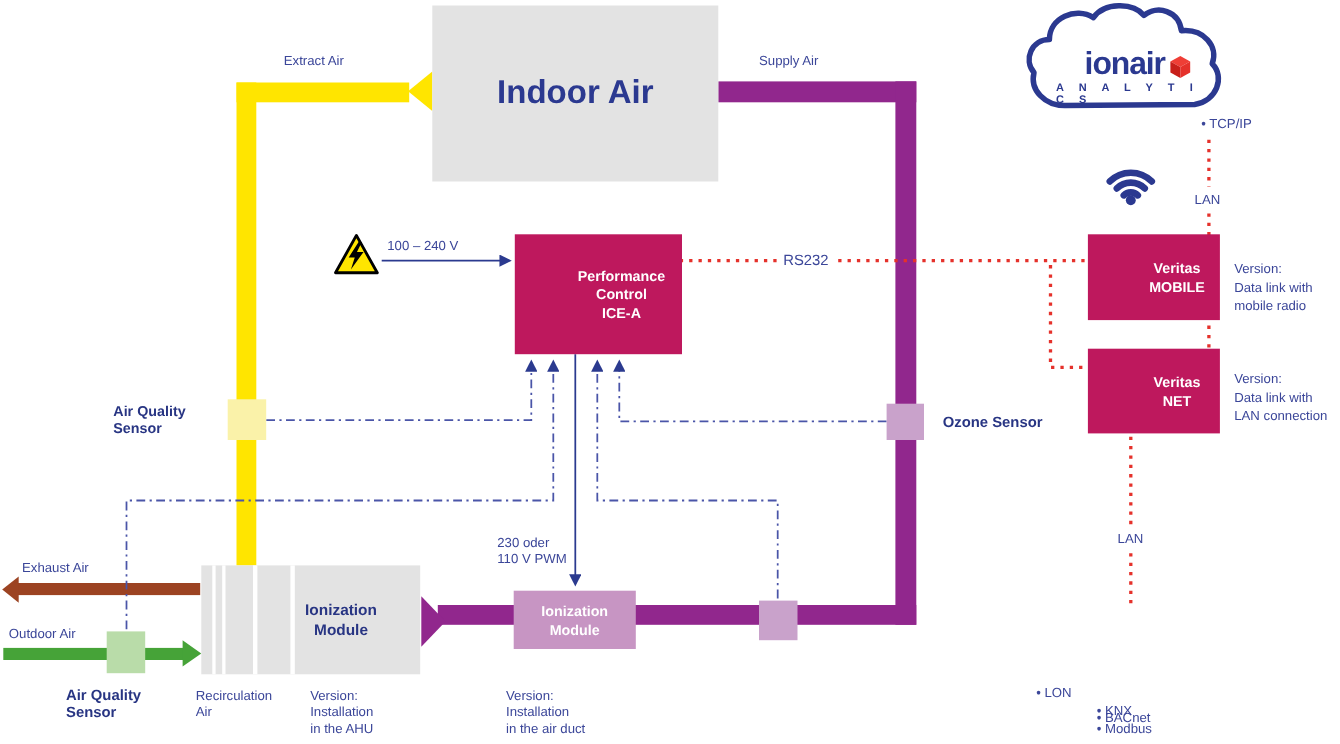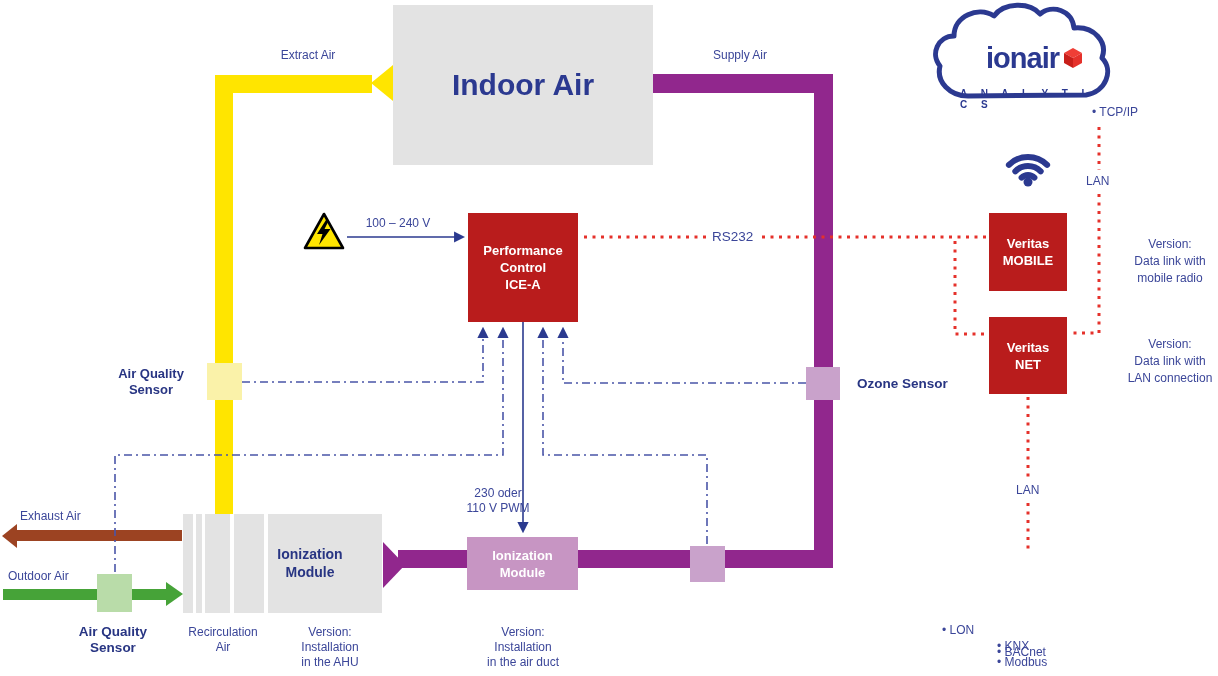--- a/index.html
+++ b/index.html
@@ -3,39 +3,39 @@
 <meta charset="utf-8">
 <style>
   html,body{margin:0;padding:0;background:#fff;}
   #stage{
     position:relative;width:1218px;height:676px;background:#fff;overflow:hidden;
     font-family:"Liberation Sans",sans-serif;color:#2b3990;
   }
   .abs{position:absolute;}
   .lbl{position:absolute;font-size:12px;line-height:15px;color:#3b4699;white-space:pre-line;}
   .lbl.bold{font-weight:bold;color:#283583;font-size:12.5px;}
-  .lbl.center{text-align:center;}
+  .lbl.center{text-align:left;}
   
   .pipe{position:absolute;z-index:1;}
   
   #wires{position:absolute;left:0;top:0;z-index:2;}
   
   .node{position:absolute;z-index:3;display:flex;align-items:center;justify-content:center;text-align:center;}
-  .bluebox{background:#b91c1c;color:#fff;font-weight:bold;font-size:13px;line-height:17px;white-space:pre-line;}
+  .bluebox{background:#be185d;color:#fff;font-weight:bold;font-size:13px;line-height:17px;white-space:pre-line;padding-left:42px;}
   .pinkbox{background:#c795c3;color:#fff;font-weight:bold;font-size:13px;line-height:17px;white-space:pre-line;}
   .graybox{background:#e3e3e3;}
   .sensor{position:absolute;z-index:3;}
   .tri{position:absolute;width:0;height:0;z-index:1;}
   .z3{z-index:3;}
   .title{font-weight:bold;font-size:30px;color:#2b3990;letter-spacing:0;}
   .modlabel{font-weight:bold;font-size:14px;line-height:18px;color:#283583;white-space:pre-line;text-align:center;}
   .logo{position:absolute;z-index:4;display:flex;flex-direction:column;align-items:center;}
-  .brand-row{display:flex;align-items:flex-start;gap:4px;margin-left:19px;}
+  .brand-row{display:flex;align-items:flex-end;gap:4px;margin-left:19px;}
   .brand{font-weight:bold;font-size:29px;line-height:28px;letter-spacing:-1px;color:#2b3990;}
-  .analytics{font-size:10px;font-weight:bold;letter-spacing:5.5px;color:#2b3990;margin-top:16px;padding-left:5px;}
+  .analytics{font-size:10px;font-weight:bold;letter-spacing:5.5px;color:#2b3990;margin-top:3px;padding-left:5px;}
 </style>
 </head>
 <body>
 
 <div id="stage">
 
   <div class="pipe" style="left:215px;top:75px;width:157px;height:18px;background:#ffe500;"></div>
   <div class="pipe" style="left:215px;top:75px;width:18px;height:439px;background:#ffe500;"></div>
   <div class="tri" style="left:371px;top:65px;border-top:18px solid transparent;border-bottom:18px solid transparent;border-right:22px solid #ffe500;"></div>
 

